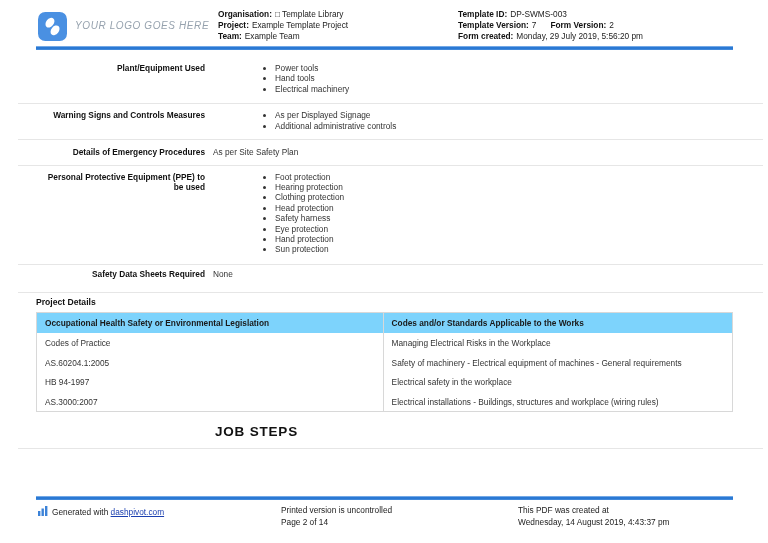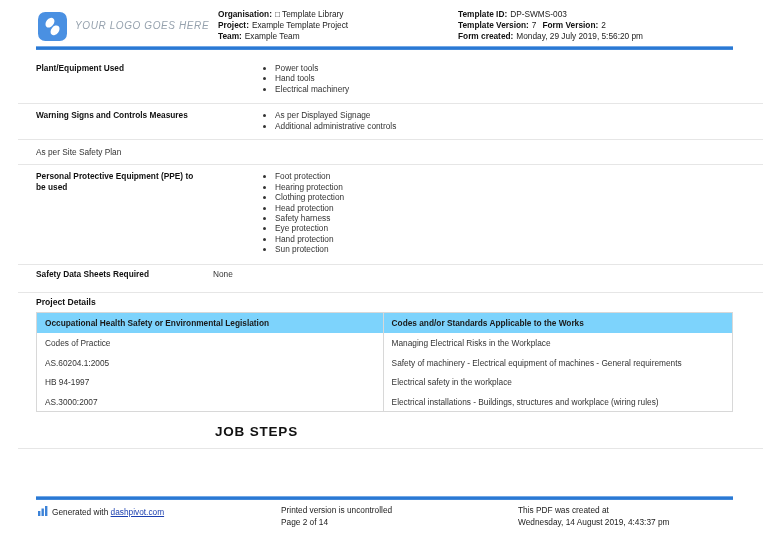--- a/index.html
+++ b/index.html
@@ -15,31 +15,31 @@
   .logo-box svg { display:block; }
   .logo-text {
     position:absolute; left:75px; top:12px;
     font-size:10px; font-weight:normal; font-style:italic;
     color:#96a2ae; letter-spacing:0.6px; white-space:nowrap;
   }
   .hdr-col { position:absolute; top:1px; line-height:11px; white-space:nowrap; }
   .hdr-col.left  { left:218px; }
   .hdr-col.right { left:458px; }
   .lbl { font-weight:bold; color:#111; margin-right:3px; }
-  .pair2 { margin-left:6px; }
+  .pair2 { margin-left:14px; }
   .blue-rule {
     position:absolute; left:36px; width:697px; height:3.5px;
     background:linear-gradient(to bottom,#9cc3ef 0%,#2a79d4 35%,#2a79d4 80%,#6aa4e4 100%);
   }
   .blue-rule.top { top:46px; }
   .blue-rule.bottom { top:496px; }
   
   .main { position:absolute; top:49px; left:36px; width:697px; }
   .field { display:flex; }
-  .field .flabel { flex:0 0 177px; font-weight:bold; color:#111; line-height:10.6px; padding-right:8px; }
+  .field .flabel { flex:0 0 177px; font-weight:bold; color:#111; line-height:10.6px; padding-right:8px;text-align:right; }
   .field .fvalue { flex:1; color:#333; line-height:10.4px; }
   .fvalue ul { margin:0; padding-left:30px; list-style:disc; }
   .fvalue ul li { line-height:10.4px;margin-left:32px; }
   .f1 { padding-top:14px; padding-bottom:9px; }
   .f2 { padding-top:6px;  padding-bottom:8px; }
   .f3 { padding-top:7px;  padding-bottom:7px; }
   .f4 { padding-top:6px;  padding-bottom:9px; }
   .f5 { padding-top:4px;  padding-bottom:13px; }
   .sep { border-top:1px solid #e6e6e6; margin-left:-18px; width:745px; height:0; }
   
@@ -128,20 +128,21 @@
     <div class="fvalue">
       <ul>
         <li>As per Displayed Signage</li>
         <li>Additional administrative controls</li>
       </ul>
     </div>
   </div>
   <div class="sep"></div>
 
   <div class="field f3">
+    <div class="flabel">Details of Emergency Procedures</div>
     <div class="fvalue">As per Site Safety Plan</div>
   </div>
   <div class="sep"></div>
 
   <div class="field f4">
     <div class="flabel">Personal Protective Equipment (PPE) to be used</div>
     <div class="fvalue">
       <ul>
         <li>Foot protection</li>
         <li>Hearing protection</li>

